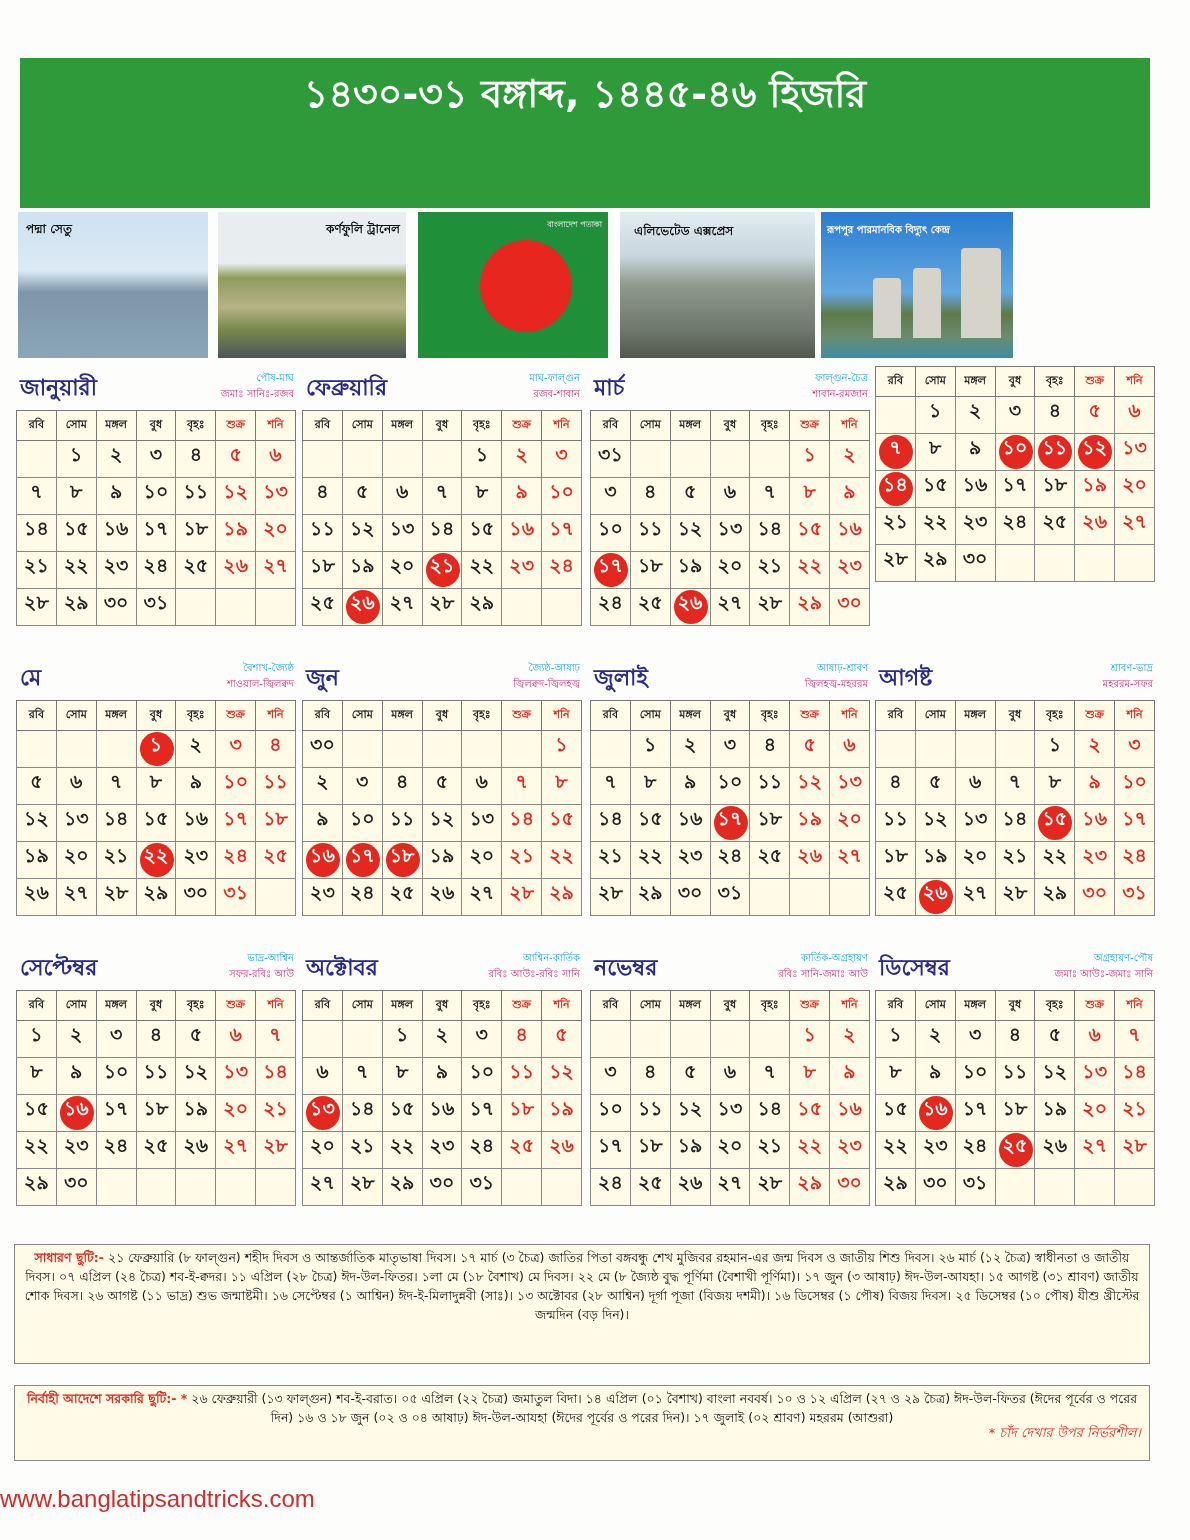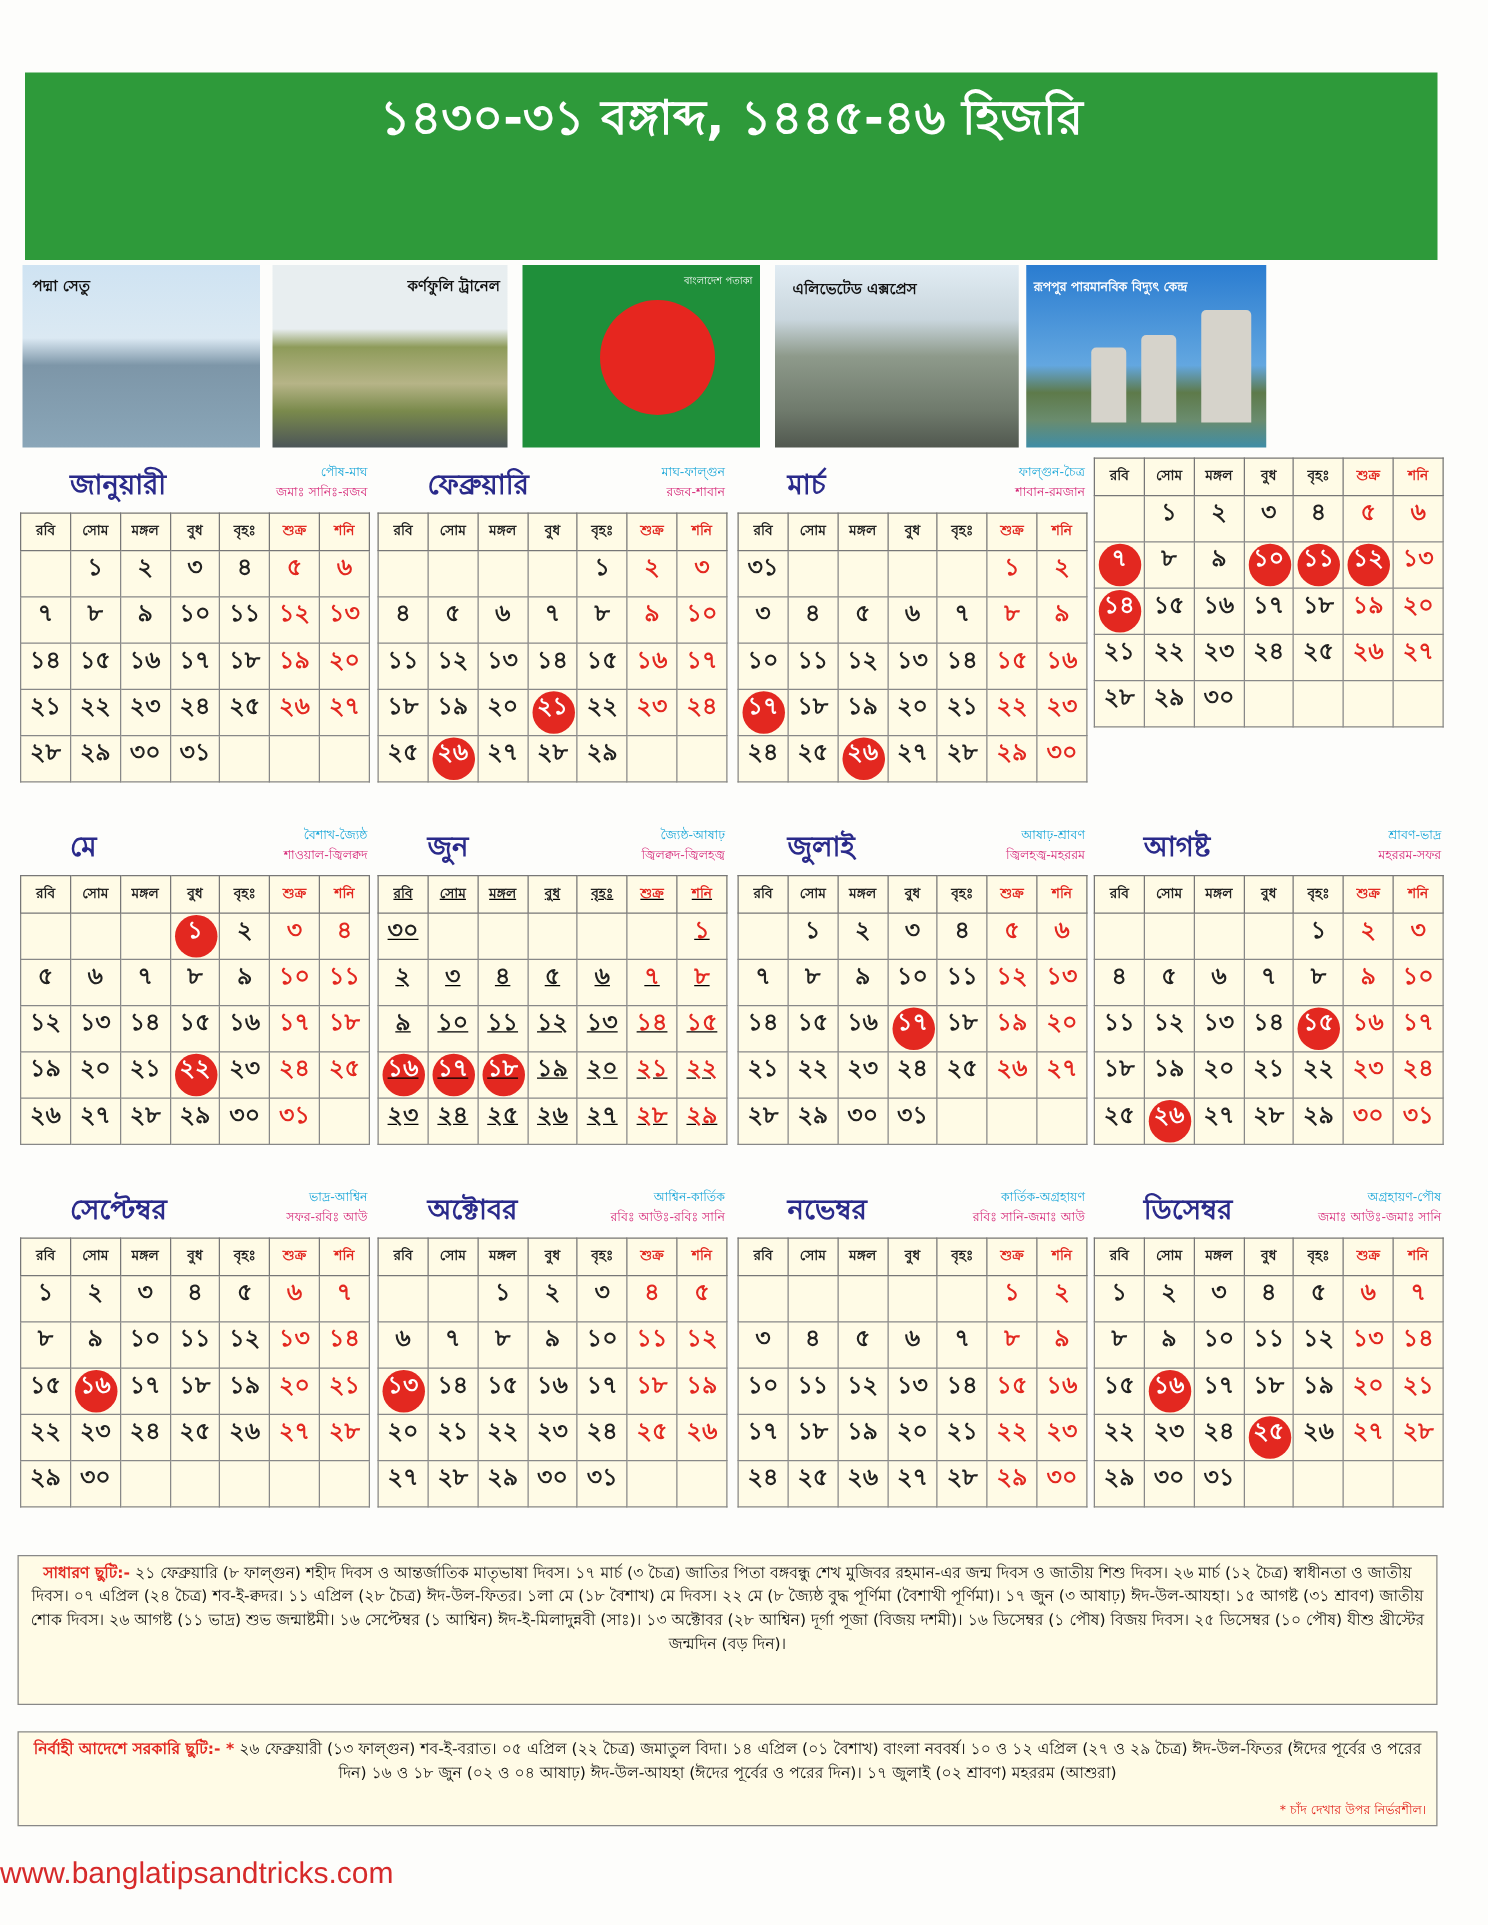--- a/index.html
+++ b/index.html
@@ -12,36 +12,36 @@
   .photo .cap { position: absolute; font-size: 12px; font-weight: bold; color: #111; }
   .p1 { left: 0; width: 190px; background: linear-gradient(180deg,#cfe3f2 0%,#dbe9f3 40%,#7d96a8 55%,#8aa6b8 100%); }
   .p2 { left: 200px; width: 188px; background: linear-gradient(180deg,#e8eef0 0%,#e8eef0 35%,#8e9b5a 45%,#b6b487 65%,#7a8a4c 80%,#4c5558 100%); }
   .p3 { left: 400px; width: 190px; background: #1f8f3a; }
   .p3 .sun { position: absolute; left: 62px; top: 28px; width: 92px; height: 92px; border-radius: 50%; background: #e6261f; }
   .p4 { left: 602px; width: 195px; background: linear-gradient(180deg,#e1ecf3 0%,#c9d6dd 30%,#8e9a8b 50%,#6f7a6c 80%,#51584f 100%); }
   .p5 { left: 803px; width: 192px; background: linear-gradient(180deg,#2a7cd0 0%,#63a7e0 55%,#5e7a4a 70%,#6a8c6e 85%,#3f8da6 100%); }
   .p5 .tower { position:absolute; bottom:20px; width:28px; background:#d6d3cb; border-radius:4px 4px 0 0; }
   .photo .cap.white { color:#fff; }
   .month { position: absolute; width: 284px; }
-  .mhead { position: relative; height: 44px; margin-left: 36px; }
+  .mhead { position: relative; height: 44px; }
   .mname { position: absolute; left: 6px; top: 4px; font-size: 22px; font-weight: bold; color: #2a2a8a; }
   .bng { position: absolute; right: 4px; top: 4px; font-size: 10px; color: #1aa6d8; }
   .hij { position: absolute; right: 4px; top: 20px; font-size: 10px; color: #d62c7a; }
   table.cal { width: 280px; border-collapse: collapse; background: #fffbe6; margin-left: 2px; }
   table.cal th { height: 30px; border: 1px solid #777; font-size: 11px; font-weight: bold; color: #222; background: #fffbe6; }
   table.cal th.hol { color: #e32820; }
   table.cal td { height: 37px; border: 1px solid #888; position: relative; vertical-align: top; width: 40px; }
   .d { display: block; text-align: center; font-size: 19px; font-weight: bold; color: #222; line-height: 26px; }
   td.we .d { color: #e32820; }
   td.circ .d { color: #fff; }
   td.circ::before { content: ""; position: absolute; left: 3px; top: 1px; width: 34px; height: 34px; border-radius: 50%; background: #e32820; }
   td.circ .d { position: relative; }
   .notes { position: absolute; left: 14px; width: 1136px; border: 1px solid #888; background: #fffbe6; font-size: 12.5px; line-height: 19px; color: #111; padding: 3px 6px; text-align: center; }
   .notes .lbl { color: #e32820; font-weight: bold; }
-  .notes .foot { position: absolute; right: 8px; bottom: 2px; color: #e32820; font-size: 10px; }
+  .notes .foot { position: absolute; right: 8px; bottom: 18px; color: #e32820; font-size: 13px; font-style: italic; }
   .site { position: absolute; left: 0; width: 1190px; top: 1485px; font-family: "Liberation Sans", sans-serif; font-size: 24px; color: #d62a2a; }
 </style>
 </head>
 <body>
 
 <div class="header">
   <div class="t2">১৪৩০-৩১ বঙ্গাব্দ, ১৪৪৫-৪৬ হিজরি</div>
 </div>
 
 <div class="photos">
@@ -684,21 +684,21 @@
               <span class="d">৩০</span>
             </td>
             <td class="we">
               <span class="d">৩১</span>
             </td>
             <td class="we"></td>
           </tr>
         </tbody>
       </table>
     </div>
-    <div class="month" style="left: 300px; top: 656px; text-decoration: underline;">
+    <div class="month" style="left: 300px; top: 656px;">
       <div class="mhead">
         <span class="mname">জুন</span>
         <span class="bng">জ্যৈষ্ঠ-আষাঢ়</span>
         <span class="hij">জ্বিলক্বদ-জ্বিলহজ্ব</span>
       </div>
       <table class="cal">
         <tbody>
           <tr>
             <th class="">রবি</th>
             <th class="">সোম</th>

